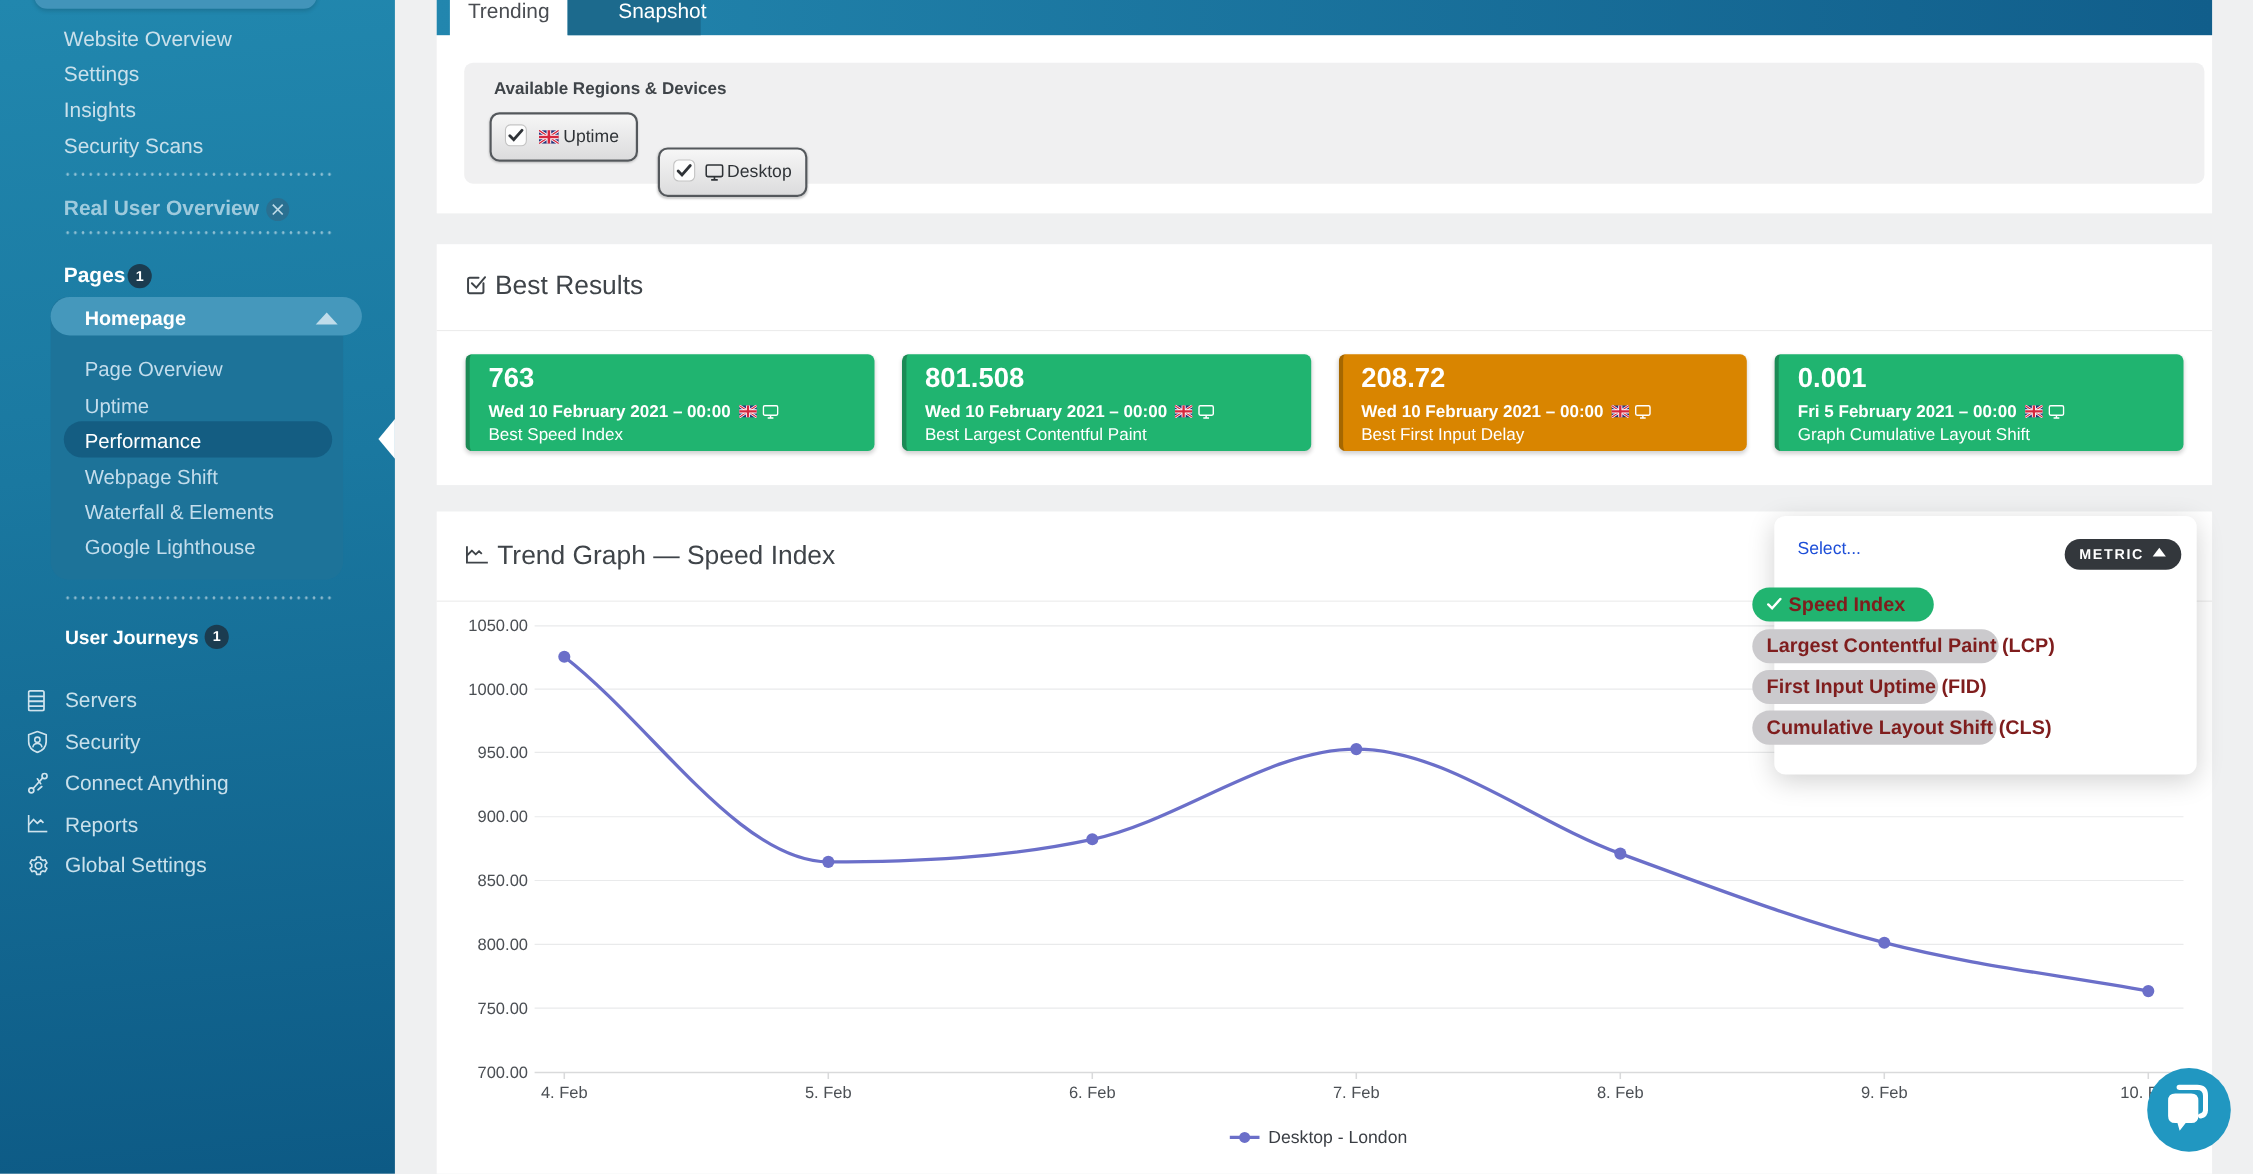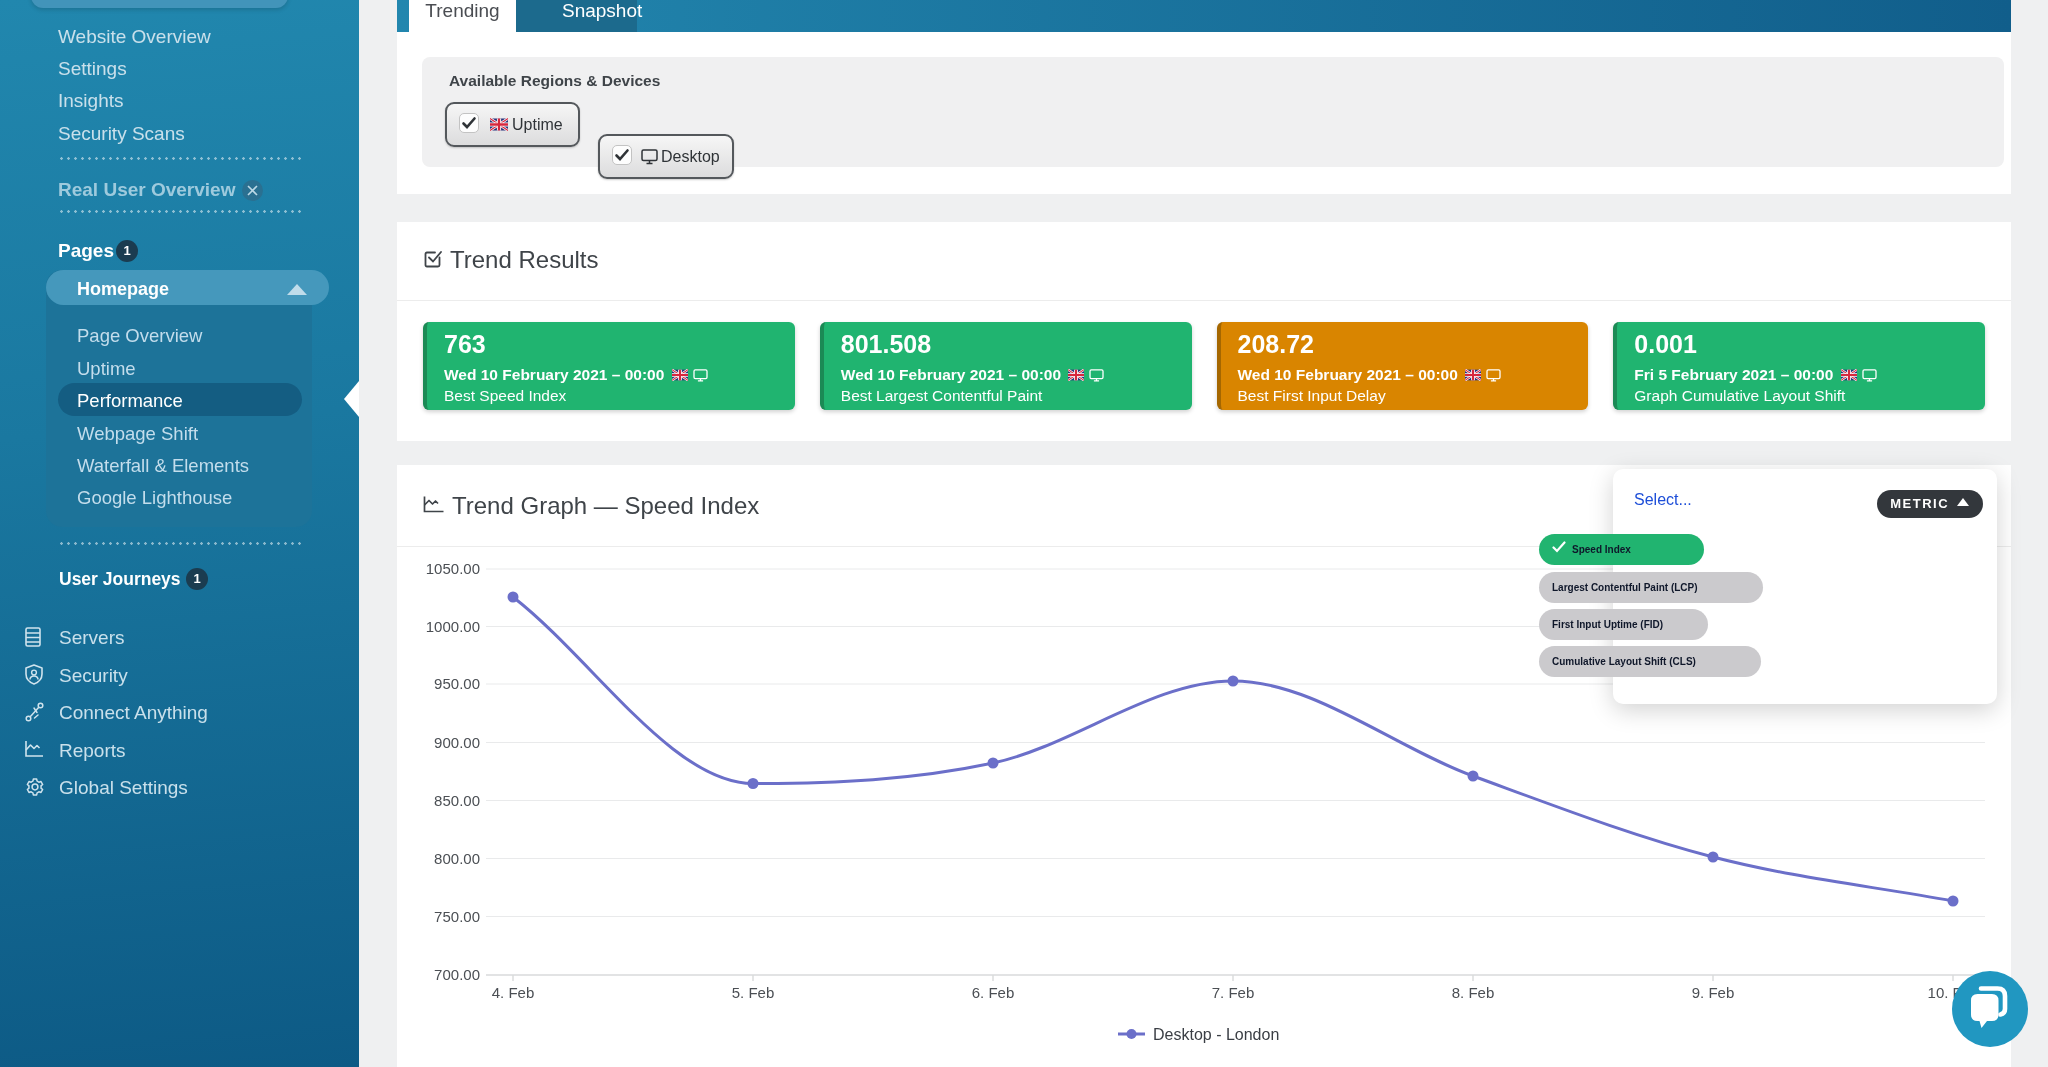--- a/index.html
+++ b/index.html
@@ -38,22 +38,22 @@
 .divider { position:absolute; left:397px; width:1614px; border-top:1px solid #ececec; }
 
 .card { position:absolute; top:322px; width:371.8px; height:88px; border-radius:6px; color:#fff;
   box-shadow:0 2px 4px rgba(0,0,0,0.18); }
 .card.green { background:#20b470; border-left:4px solid #1b8a55; }
 .card.orange { background:#d98500; border-left:4px solid #a56700; }
 .cl { position:absolute; left:17px; white-space:nowrap; }
 
 #dropdown { position:absolute; left:1613px; top:469px; width:384px; height:235px; background:#fff;
   border-radius:10px; box-shadow:0 6px 24px rgba(0,0,0,0.18); }
-.pill { position:absolute; left:1539px; height:31px; border-radius:15.5px; color:#0f172a;
-  font-size:10px; font-weight:bold; line-height:31px; padding-left:13px; white-space:nowrap; }
+.pill { position:absolute; left:1593px; height:31px; border-radius:15.5px; color:#7f1d1d;
+  font-size:18px; font-weight:bold; line-height:31px; padding-left:13px; white-space:nowrap; }
 
 #chat { position:absolute; left:1951.6px; top:971px; width:76px; height:76px; border-radius:50%; background:#2197c1; }
 </style>
 </head>
 <body>
 
 <div class="panel" style="top:0; height:194px;"></div>
 <div class="panel" style="top:222px; height:219px;"></div>
 <div class="panel" style="top:465px; height:602px;"></div>
 <div id="tabbar"></div>
@@ -88,21 +88,21 @@
     <rect x="1" y="1" width="15" height="10.5" rx="1.5" fill="none" stroke="#2f3337" stroke-width="1.5"></rect>
     <path d="M8.5 11.5 V14 M5.5 14.5 H11.5" stroke="#2f3337" stroke-width="1.5" fill="none"></path>
   </svg>
   <div class="btnlabel" style="left:61px;">Desktop</div>
 </div>
 
 <svg width="21" height="21" viewBox="0 0 21 21" style="position:absolute; left:423px; top:248px;">
   <path d="M16.5 9.5 V17 Q16.5 18.5 15 18.5 H4 Q2.5 18.5 2.5 17 V6 Q2.5 4.5 4 4.5 H12" stroke="#3f4449" stroke-width="1.8" fill="none" stroke-linecap="round"></path>
   <path d="M6 9.5 L10 13.5 L18 4" stroke="#3f4449" stroke-width="1.8" fill="none" stroke-linecap="round"></path>
 </svg>
-<div class="sechead" style="left:450px; top:246px;">Trend Results</div>
+<div class="sechead" style="left:450px; top:246px;">Best Results</div>
 <div class="divider" style="top:300px;"></div>
 
 <div class="card green" style="left:423px;">
   <div class="cl" style="top:8px; font-size:25px; font-weight:bold;">763</div>
   <div class="cl" style="top:44px; font-size:15.5px; font-weight:bold;">Wed 10 February 2021 – 00:00 <svg width="16" height="12" viewBox="0 0 60 40" style="vertical-align:-1px; margin-left:3px;">
         <rect width="60" height="40" fill="#29337a"></rect>
         <path d="M0,0 60,40 M60,0 0,40" stroke="#fff" stroke-width="9"></path>
         <path d="M0,0 60,40 M60,0 0,40" stroke="#d6273e" stroke-width="4"></path>
         <path d="M30,0 V40 M0,20 H60" stroke="#fff" stroke-width="14"></path>
         <path d="M30,0 V40 M0,20 H60" stroke="#d6273e" stroke-width="8"></path>

